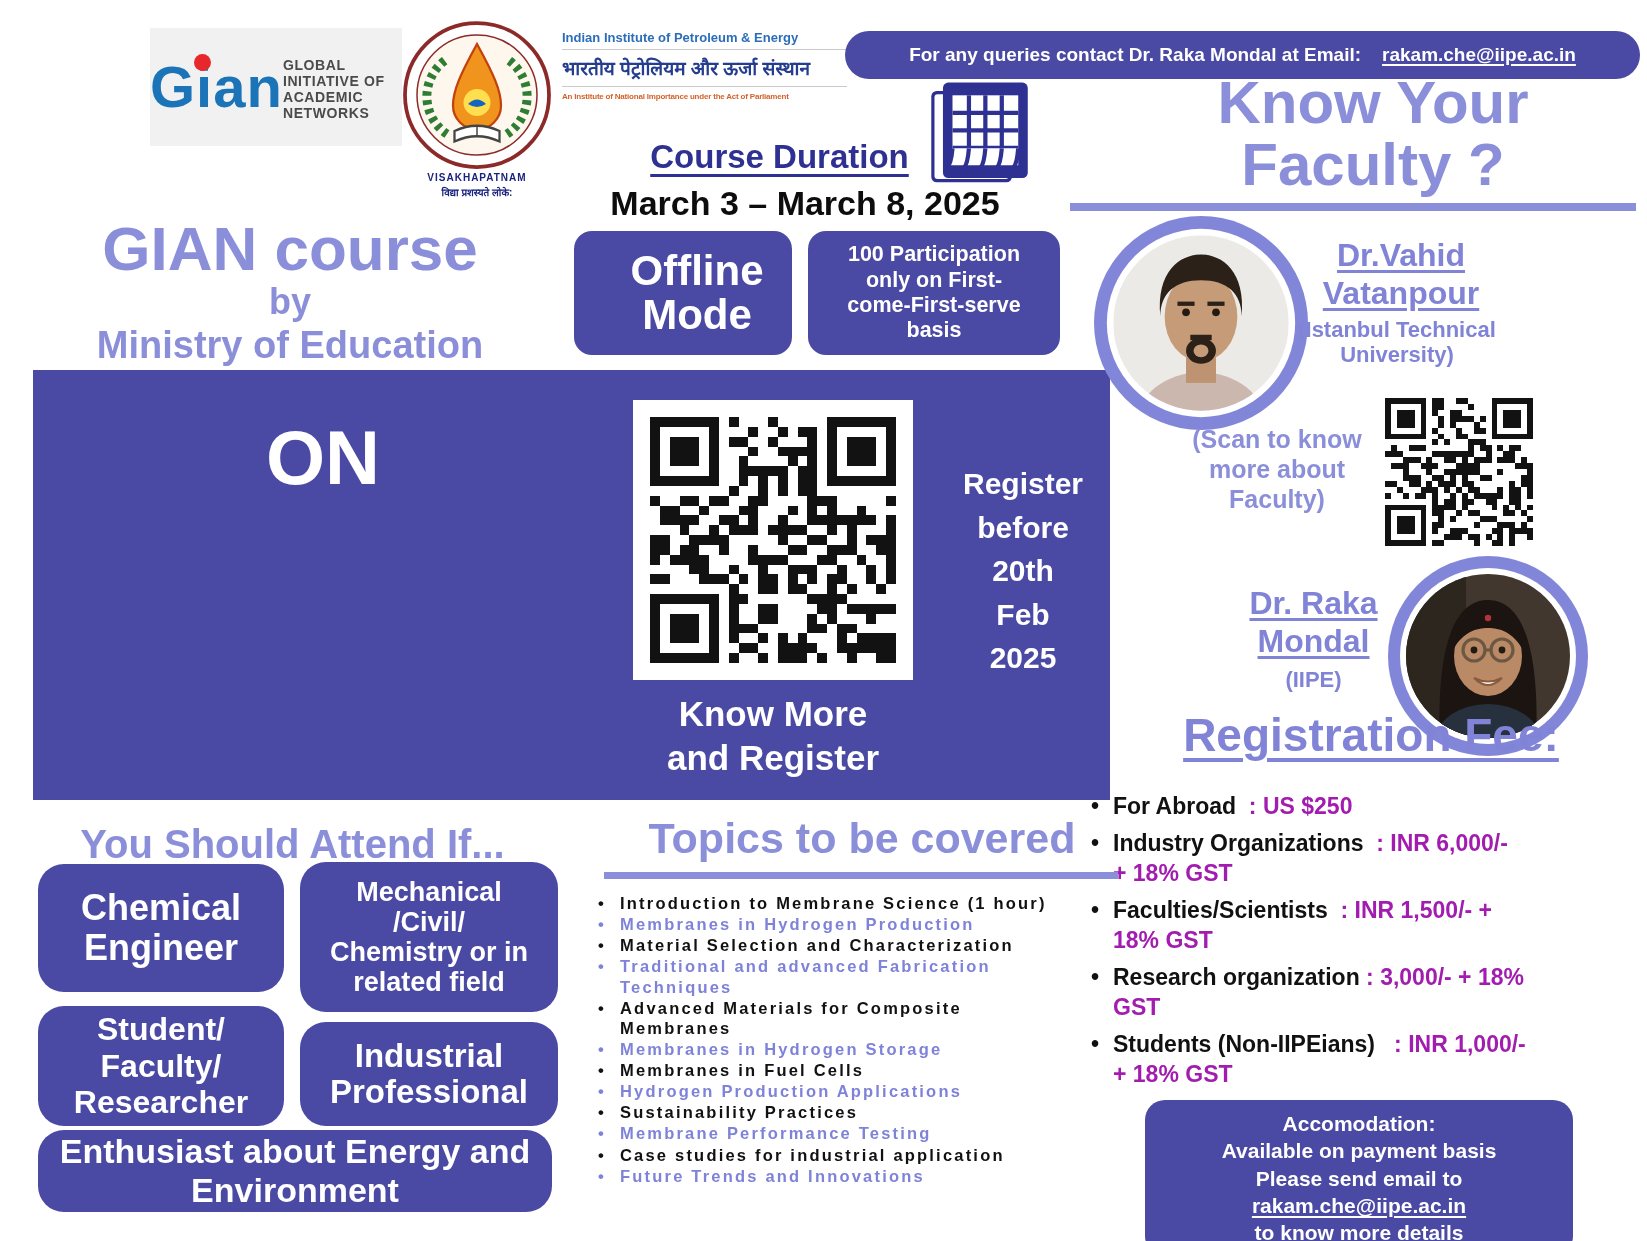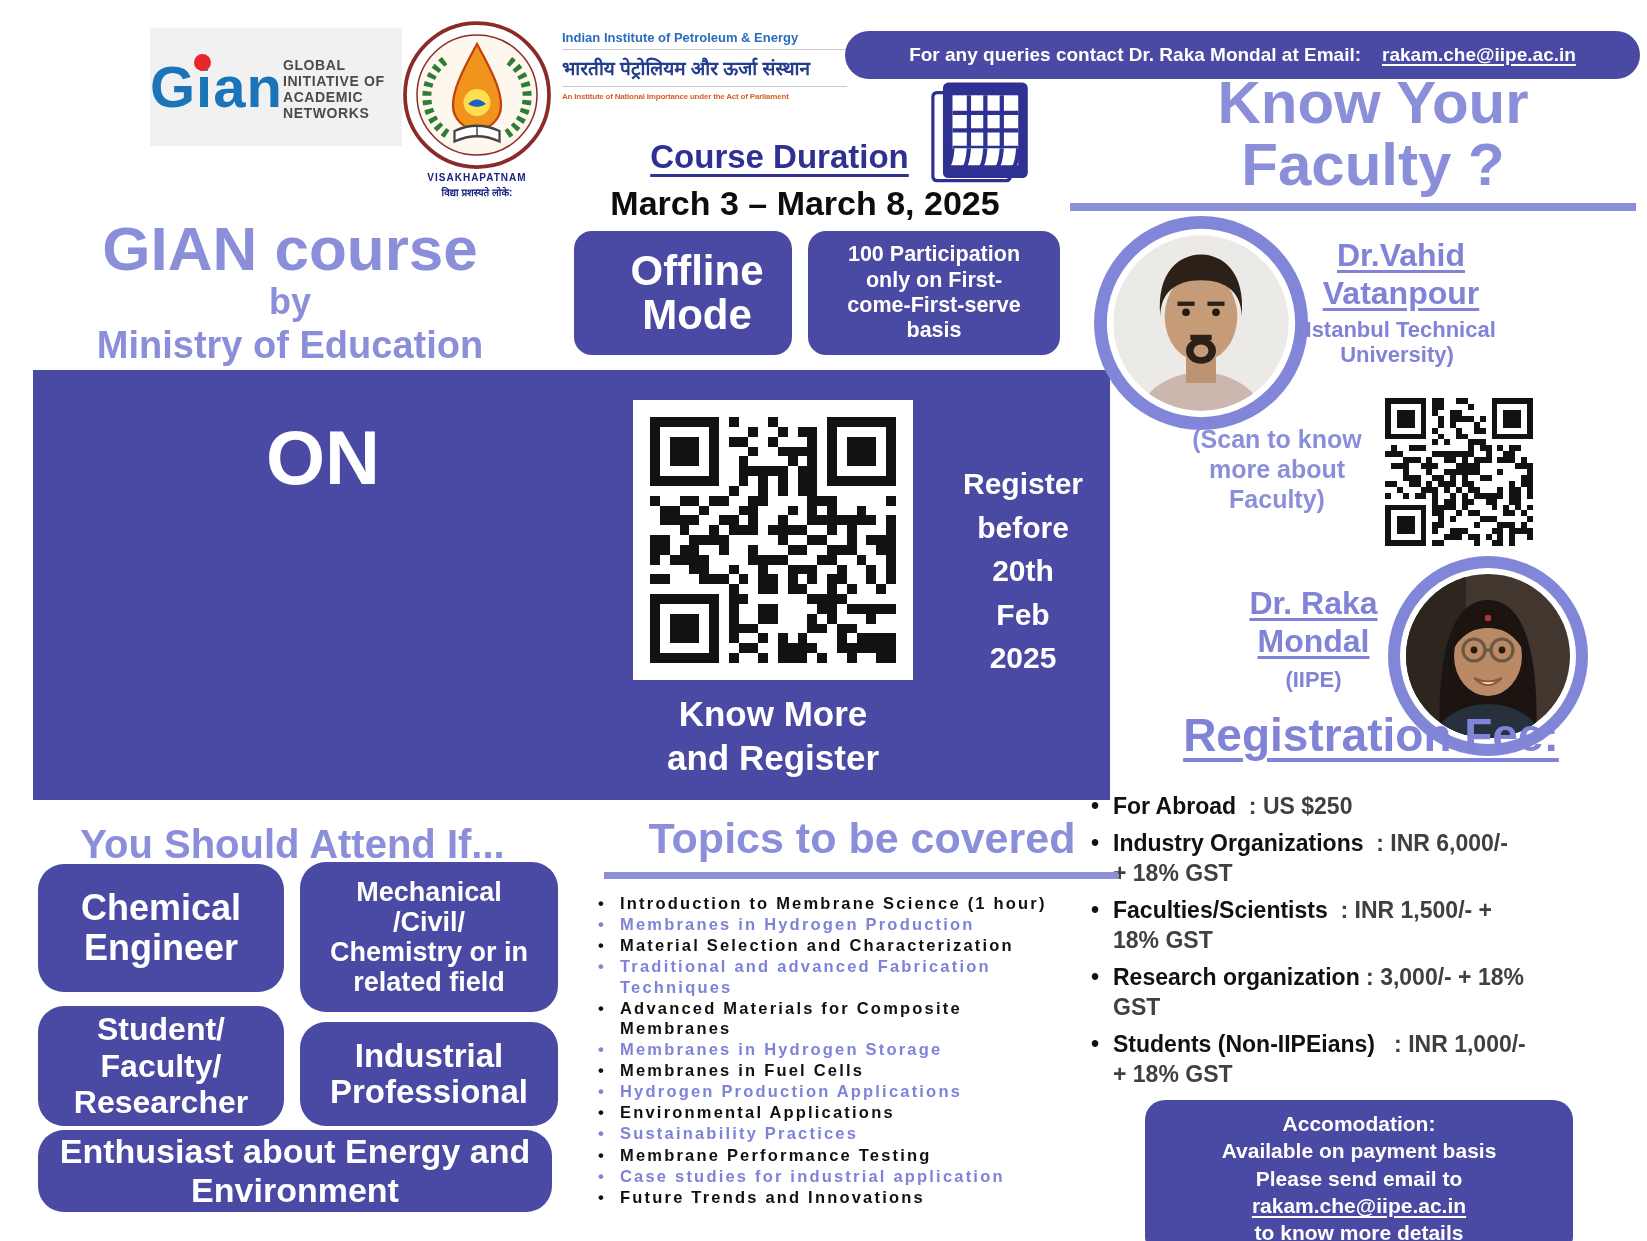--- a/index.html
+++ b/index.html
@@ -63,21 +63,21 @@
   .qr-small{left:1385px;top:398px;width:148px;height:148px;background:#fff;}
   .name-raka{left:1226px;top:584px;width:175px;font-size:32px;}
   .aff-raka{left:1246px;top:668px;width:135px;}
   .avatar-raka{left:1388px;top:556px;width:200px;height:200px;}
   
   .fee-heading{left:1125px;top:708px;width:492px;font-size:46px;color:#8083d6;white-space:nowrap;text-align:center;
     text-decoration:underline;text-underline-offset:7px;text-decoration-thickness:4px;}
   .fee-list{left:1085px;top:792px;width:558px;list-style:none;margin:0;padding:0;}
   .fee-list li{position:relative;padding-left:28px;font-size:23px;line-height:1.28;margin-bottom:8px;white-space:pre-wrap;color:#111;}
   .fee-list li::before{content:"•";position:absolute;left:6px;color:#111;}
-  .fee-val{color:#404040;}
+  .fee-val{color:#a21caf;}
   .accommodation{left:1145px;top:1100px;width:428px;border-radius:20px;padding:10px 6px;
     font-size:21px;line-height:1.3;text-align:center;}
   
   .attend-heading{left:40px;top:810px;width:505px;font-size:40px;color:#8b8fd9;white-space:nowrap;text-align:center;margin-top:12px;}
   .attend-box{border-radius:26px;display:flex;align-items:center;justify-content:center;text-align:center;}
   .box-chemical{left:38px;top:864px;width:246px;height:128px;font-size:36px;line-height:1.1;}
   .box-mechanical{left:300px;top:862px;width:258px;height:150px;font-size:27px;line-height:1.12;}
   .box-student{left:38px;top:1006px;width:246px;height:120px;font-size:32px;line-height:1.15;}
   .box-industrial{left:300px;top:1022px;width:258px;height:104px;font-size:33px;line-height:1.1;}
   .box-enthusiast{left:38px;top:1130px;width:514px;height:82px;font-size:34px;line-height:1.15;}
@@ -908,20 +908,19 @@
     <li>Introduction to Membrane Science (1 hour)</li>
     <li>Membranes in Hydrogen Production</li>
     <li>Material Selection and Characterization</li>
     <li>Traditional and advanced Fabrication
 Techniques</li>
     <li>Advanced Materials for Composite
 Membranes</li>
     <li>Membranes in Hydrogen Storage</li>
     <li>Membranes in Fuel Cells</li>
     <li>Hydrogen Production Applications</li>
-    <li>Environmental Applications</li>
     <li>Sustainability Practices</li>
     <li>Membrane Performance Testing</li>
     <li>Case studies for industrial application</li>
     <li>Future Trends and Innovations</li>
   </ul>
 
 </div>
 
 </body></html>

